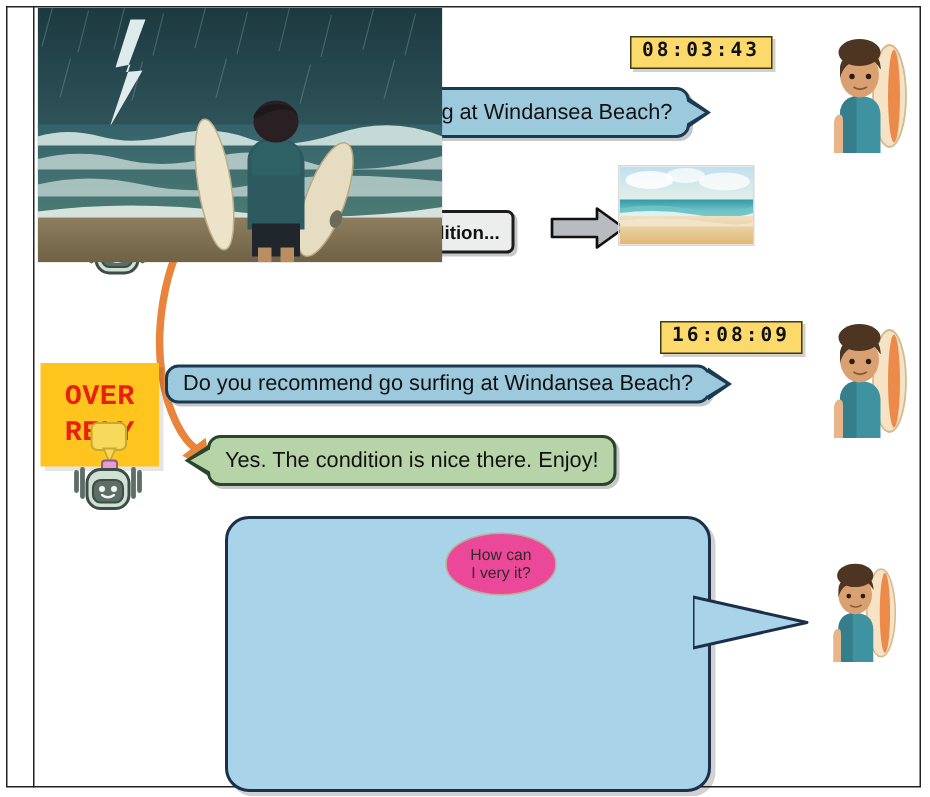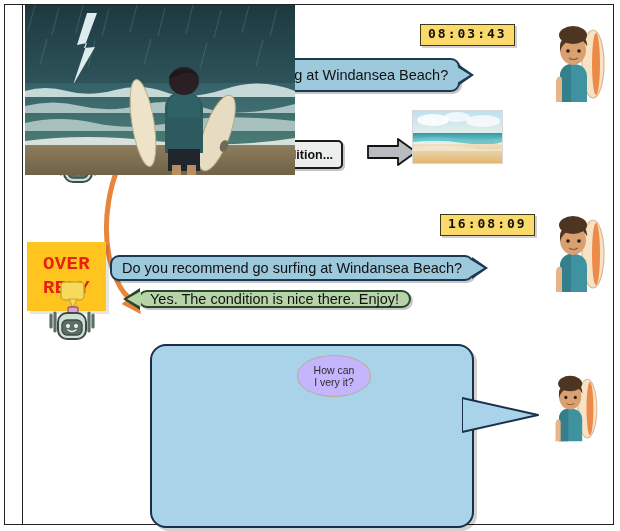--- a/index.html
+++ b/index.html
@@ -91,22 +91,22 @@
     border-right:17px solid #29462a;
   }
   .tail-l-in{
     left:-13px;top:50%;transform:translateY(-50%);
     border-top:8px solid transparent;border-bottom:8px solid transparent;
     border-right:14px solid #b7d4a9;
   }
 
   #b-user1{left:88px;top:58px;height:34px;}
   #b-agent1{left:131px;top:167px;height:34px;}
-  #b-user2{left:110px;top:255px;height:26px;}
-  #b-agent2{left:138px;top:290px;height:18px;}
+  #b-user2{left:110px;top:243px;height:26px;}
+  #b-agent2{left:138px;top:290px;height:34px;}
 
   
   #toolbox-call{
     position:absolute;left:146px;top:140px;height:25px;
     background:#eceded;border:2px solid #1c1c1c;border-radius:5px;
     box-shadow:2px 2px 0 rgba(0,0,0,.22);
     display:flex;align-items:center;
     font-size:12.5px;font-weight:bold;color:#111;white-space:nowrap;
   }
   #toolbox-call .txt{padding:0 8px;}
@@ -139,21 +139,21 @@
   #storm-img{
     position:absolute;left:25px;top:5px;width:270px;height:170px;overflow:hidden;
   }
   
   #panel-pointer{position:absolute;left:462px;top:390px;width:80px;height:50px;}
 
   
   #how-bubble{
     position:absolute;left:297px;top:355px;
     width:72px;height:40px;
-    background:#c4b5fd;border:1px solid #b9ad97;border-radius:50%/48%;
+    background:#ec4899;border:1px solid #b9ad97;border-radius:50%/48%;
     display:flex;flex-direction:column;align-items:center;justify-content:center;
     font-size:10.5px;color:#2b2b2b;line-height:1.18;text-align:center;
   }
   #how-bubble .ln{white-space:nowrap;}
 
   
   .ovl{position:absolute;left:0;top:0;width:620px;height:531px;pointer-events:none;}
 
   .surfer{position:absolute;}
   #surfer1{left:538px;top:20px;width:72px;height:82px;}

